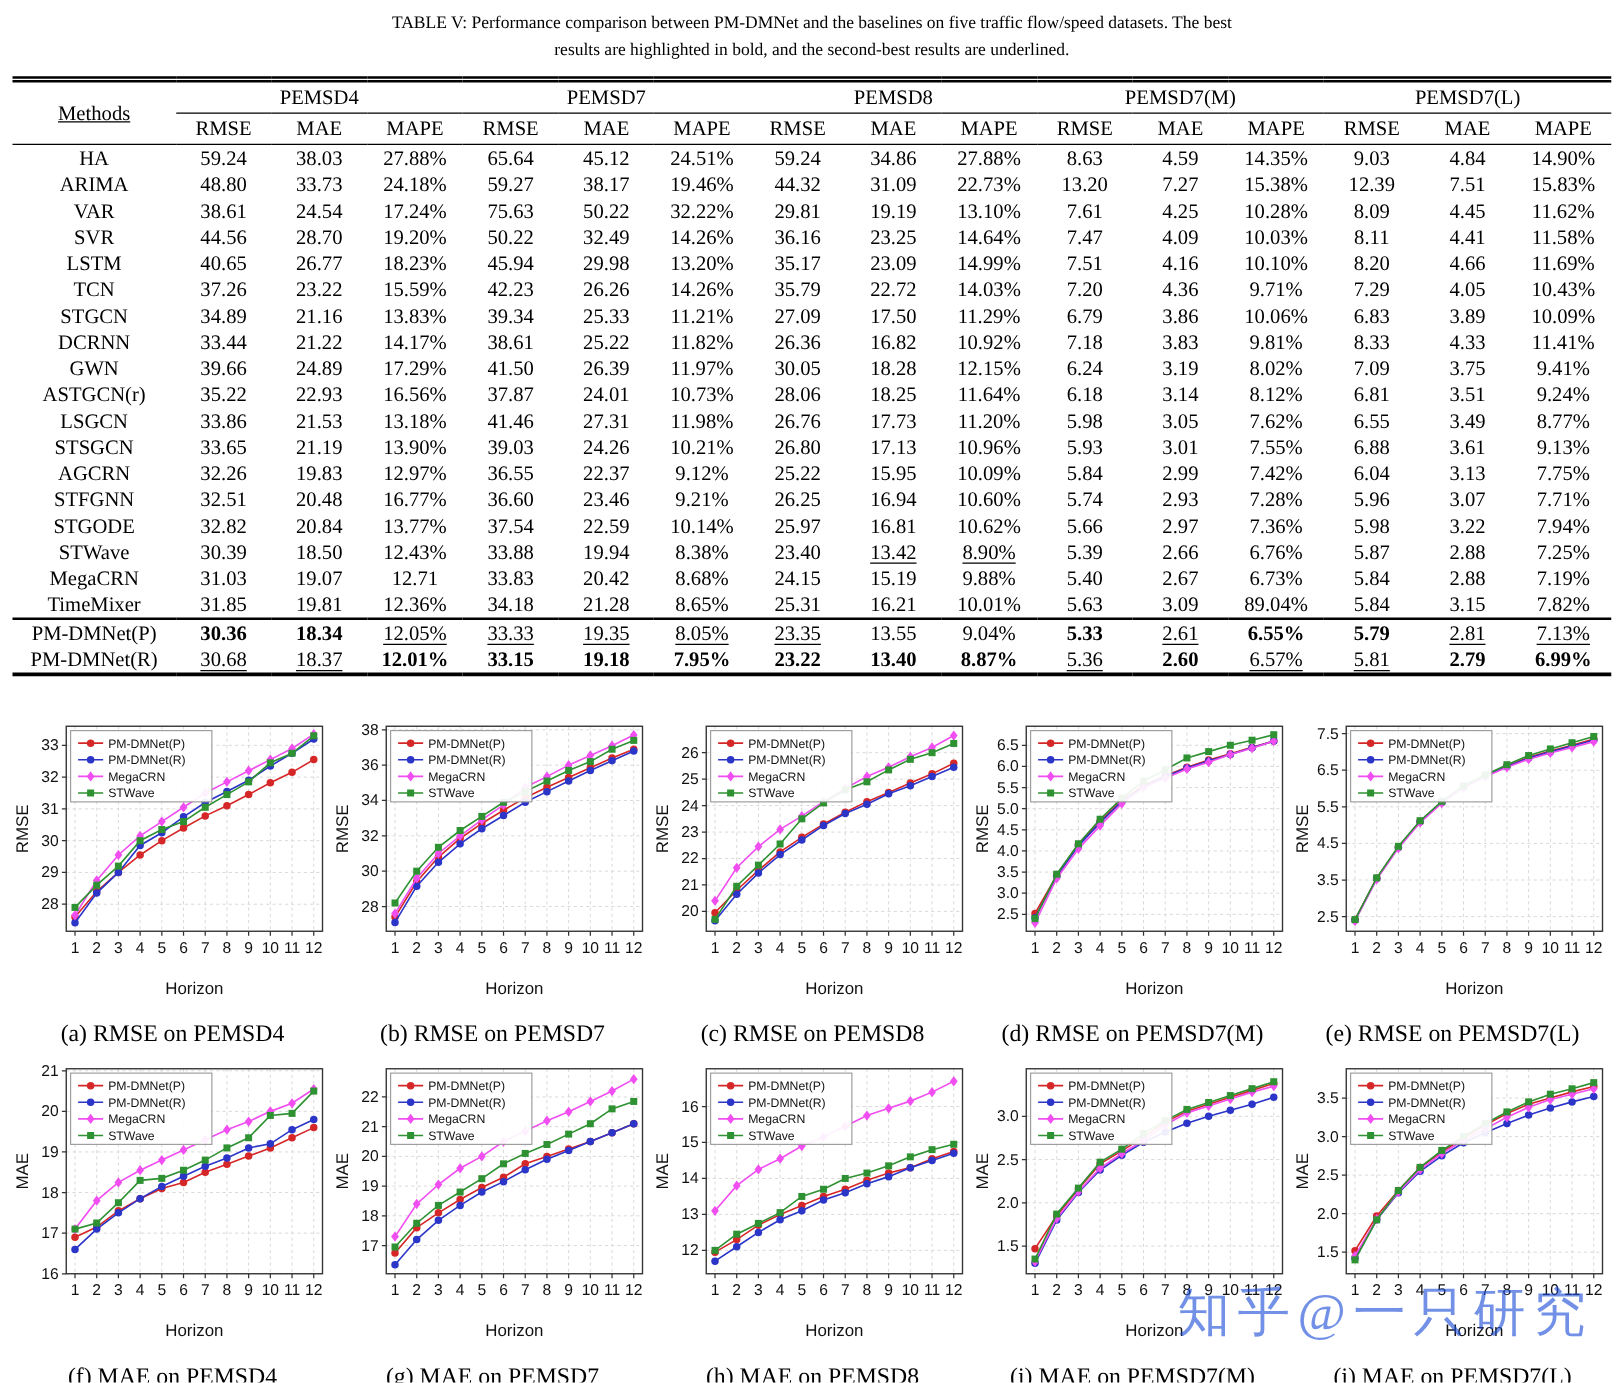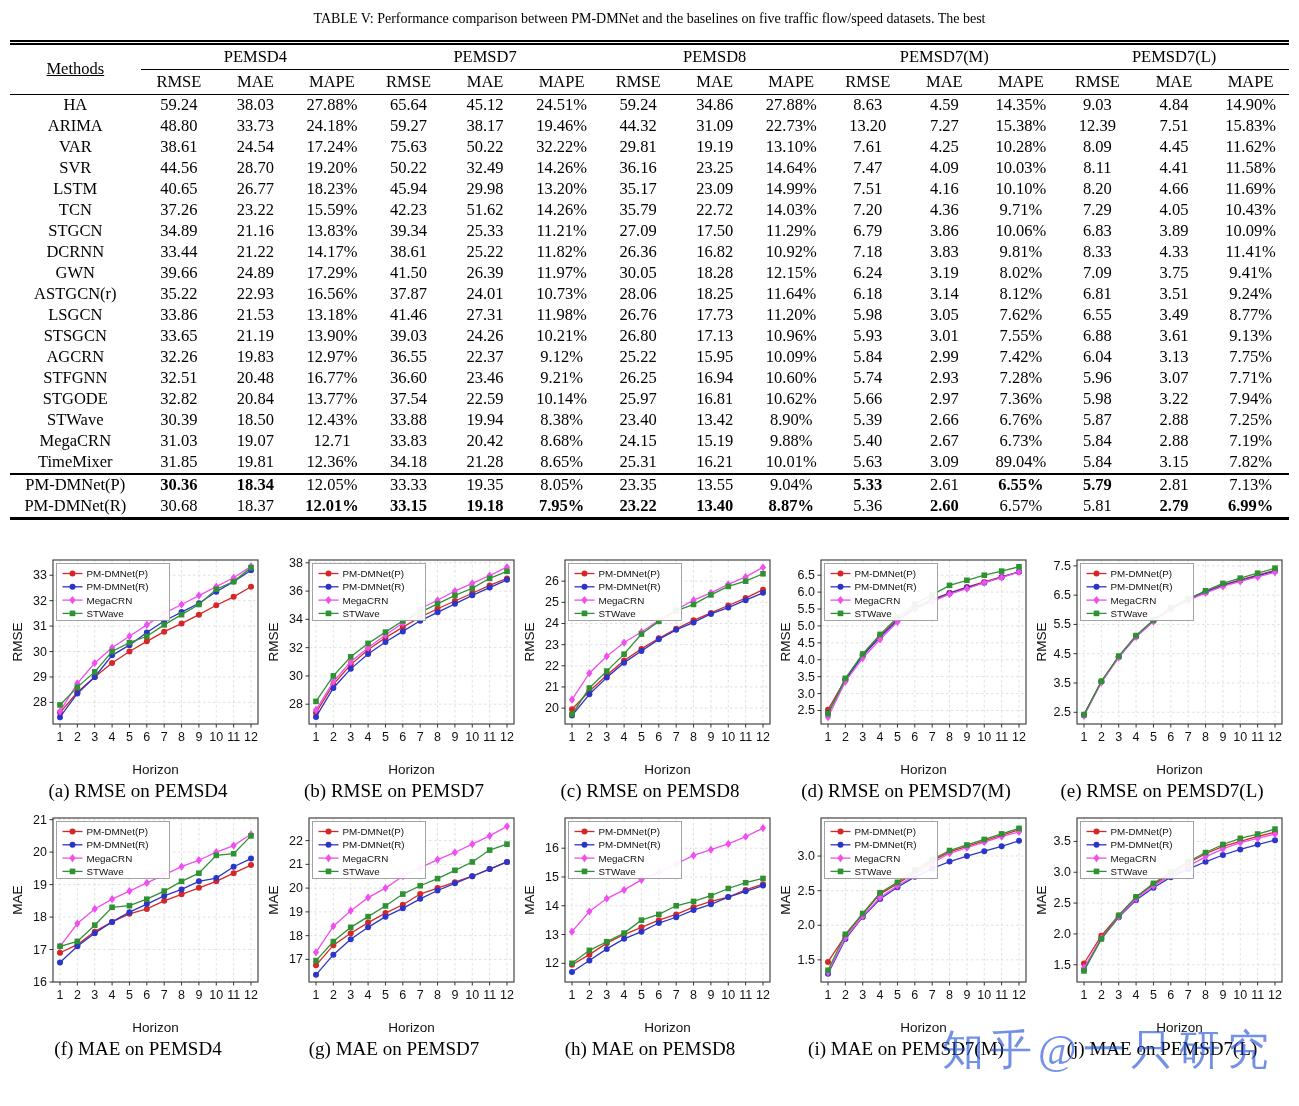--- a/index.html
+++ b/index.html
@@ -19,45 +19,46 @@
   table.paper-table th,table.paper-table td{
     text-align:center;vertical-align:middle;padding:0.5px 2px;font-weight:normal;
     white-space:nowrap;
   }
   table.paper-table thead th{padding:2px 2px;}
   table.paper-table thead{border-bottom:1.6px solid #000;}
   th.group{border-bottom:1.3px solid #000;}
   th.methods-h{font-size:16.5px;}
   tr.pm-first > *{border-top:2px solid #000;padding-top:2px;}
   td .b{font-weight:bold;text-align:center;}
-  td .u{text-underline-offset:3px;margin-top:28px;}
+  td .u{text-decoration:underline;text-underline-offset:3px;margin-top:28px;}
   .charts{
     display:grid;grid-template-columns:repeat(5,1fr);
     margin-top:34px;row-gap:10px;
   }
   .chartblock{display:flex;flex-direction:column;align-items:center;}
   .chart-caption{
-    font-size:19px;margin-top:2px;text-align:center;
+    font-size:19px;margin-top:18px;text-align:center;
     font-family:"Liberation Serif","DejaVu Serif",serif;
   }
   .watermark{
     position:absolute;left:942px;top:1022px;width:356px;
     font-family:Liberation Serif, serif;
     font-size:42px;color:#1d4ed8;opacity:0.62;letter-spacing:6px;
     z-index:5;pointer-events:none;white-space:nowrap;
   }
   svg text{font-family:"Liberation Sans","DejaVu Sans",sans-serif;fill:#111;}
 </style>
 </head>
 <body>
 
 <div class="page">
 
   <div class="tbl-caption">
     <span>TABLE V: Performance comparison between PM-DMNet and the baselines on five traffic flow/speed datasets. The best</span><br>
+    <span>results are highlighted in bold, and the second-best results are underlined.</span>
   </div>
 
   <table class="paper-table" id="results-table">
     <thead>
         <tr>
           <th rowspan="2" class="methods-h" style="width: 10.2%; text-decoration: underline;">Methods</th>
           <th colspan="3" class="group">PEMSD4</th>
           <th colspan="3" class="group">PEMSD7</th>
           <th colspan="3" class="group">PEMSD8</th>
           <th colspan="3" class="group">PEMSD7(M)</th>
@@ -171,21 +172,21 @@
           <td>8.20</td>
           <td>4.66</td>
           <td>11.69%</td>
         </tr>
         <tr>
           <td>TCN</td>
           <td>37.26</td>
           <td>23.22</td>
           <td>15.59%</td>
           <td>42.23</td>
-          <td>51.62</td>
+          <td>26.26</td>
           <td>14.26%</td>
           <td>35.79</td>
           <td>22.72</td>
           <td>14.03%</td>
           <td>7.20</td>
           <td>4.36</td>
           <td>9.71%</td>
           <td>7.29</td>
           <td>4.05</td>
           <td>10.43%</td>

